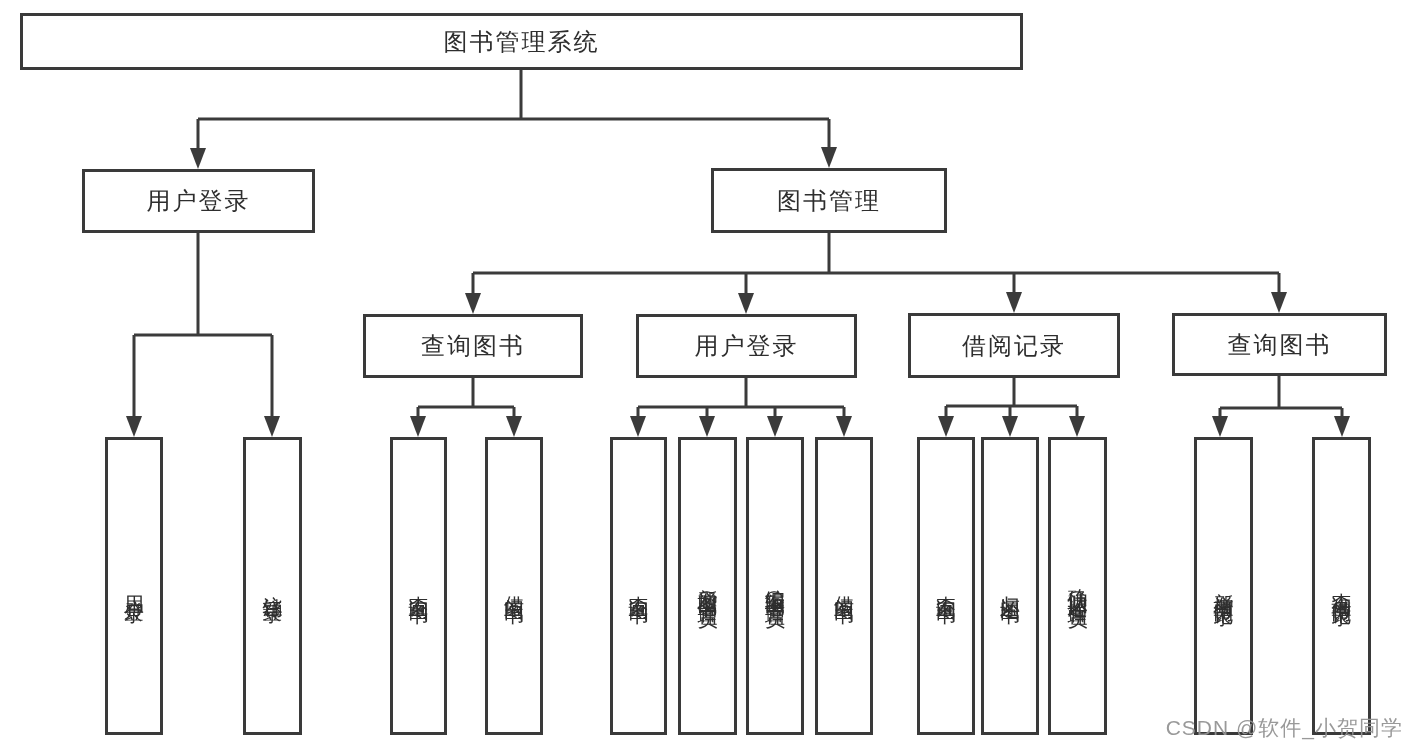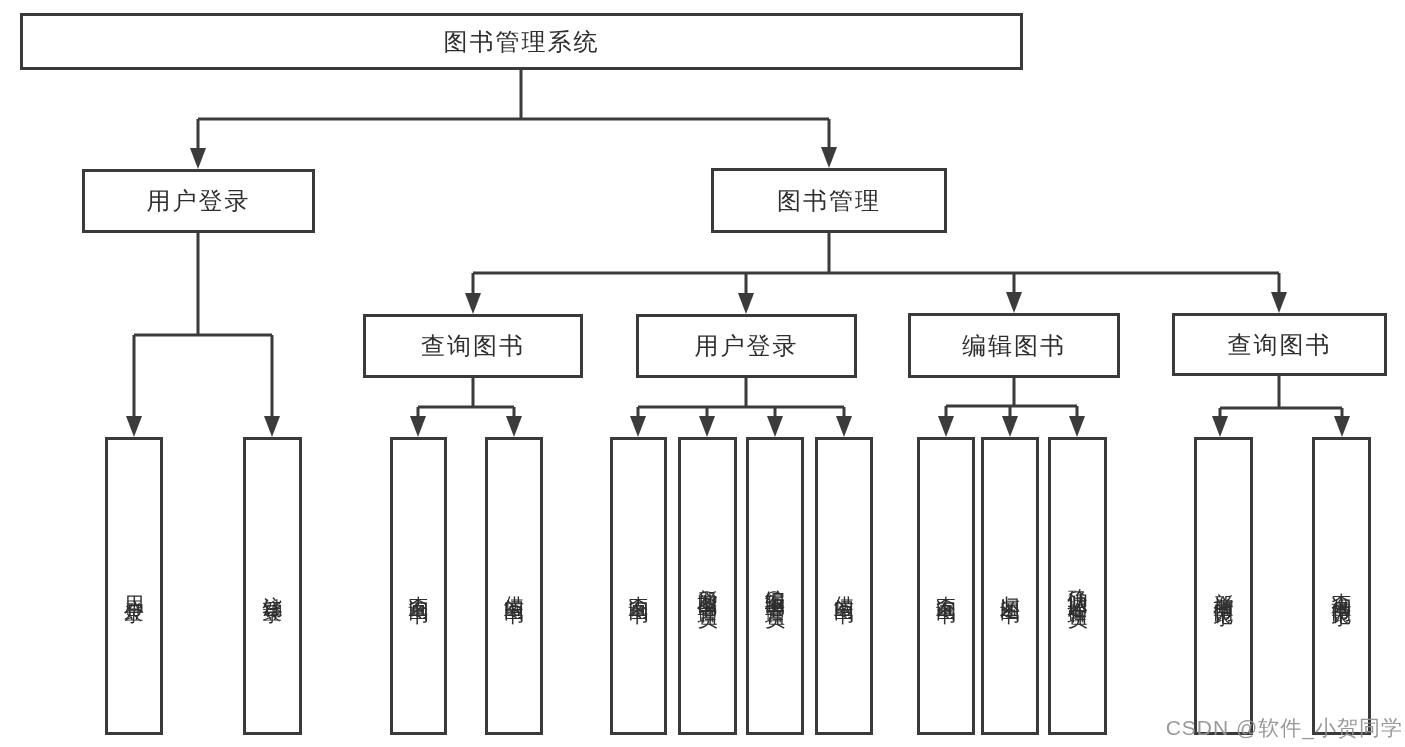--- a/index.html
+++ b/index.html
@@ -107,21 +107,21 @@
     <span>图书管理</span>
   </div>
 
   <div class="node h" style="left:363px; top:314px; width:220px; height:64px;">
     <span>查询图书</span>
   </div>
   <div class="node h" style="left:636px; top:314px; width:221px; height:64px;">
     <span>用户登录</span>
   </div>
   <div class="node h" style="left:908px; top:313px; width:212px; height:65px;">
-    <span>编辑图书</span>
+    <span>借阅记录</span>
   </div>
   <div class="node h" style="left:1172px; top:313px; width:215px; height:63px;">
     <span>查询图书</span>
   </div>
 
   <div class="node v" style="left:105px; top:437px; width:58px; height:298px;">
     <span class="vtext">用户登录</span>
   </div>
   <div class="node v" style="left:243px; top:437px; width:59px; height:298px;">
     <span class="vtext">注销登录</span>

